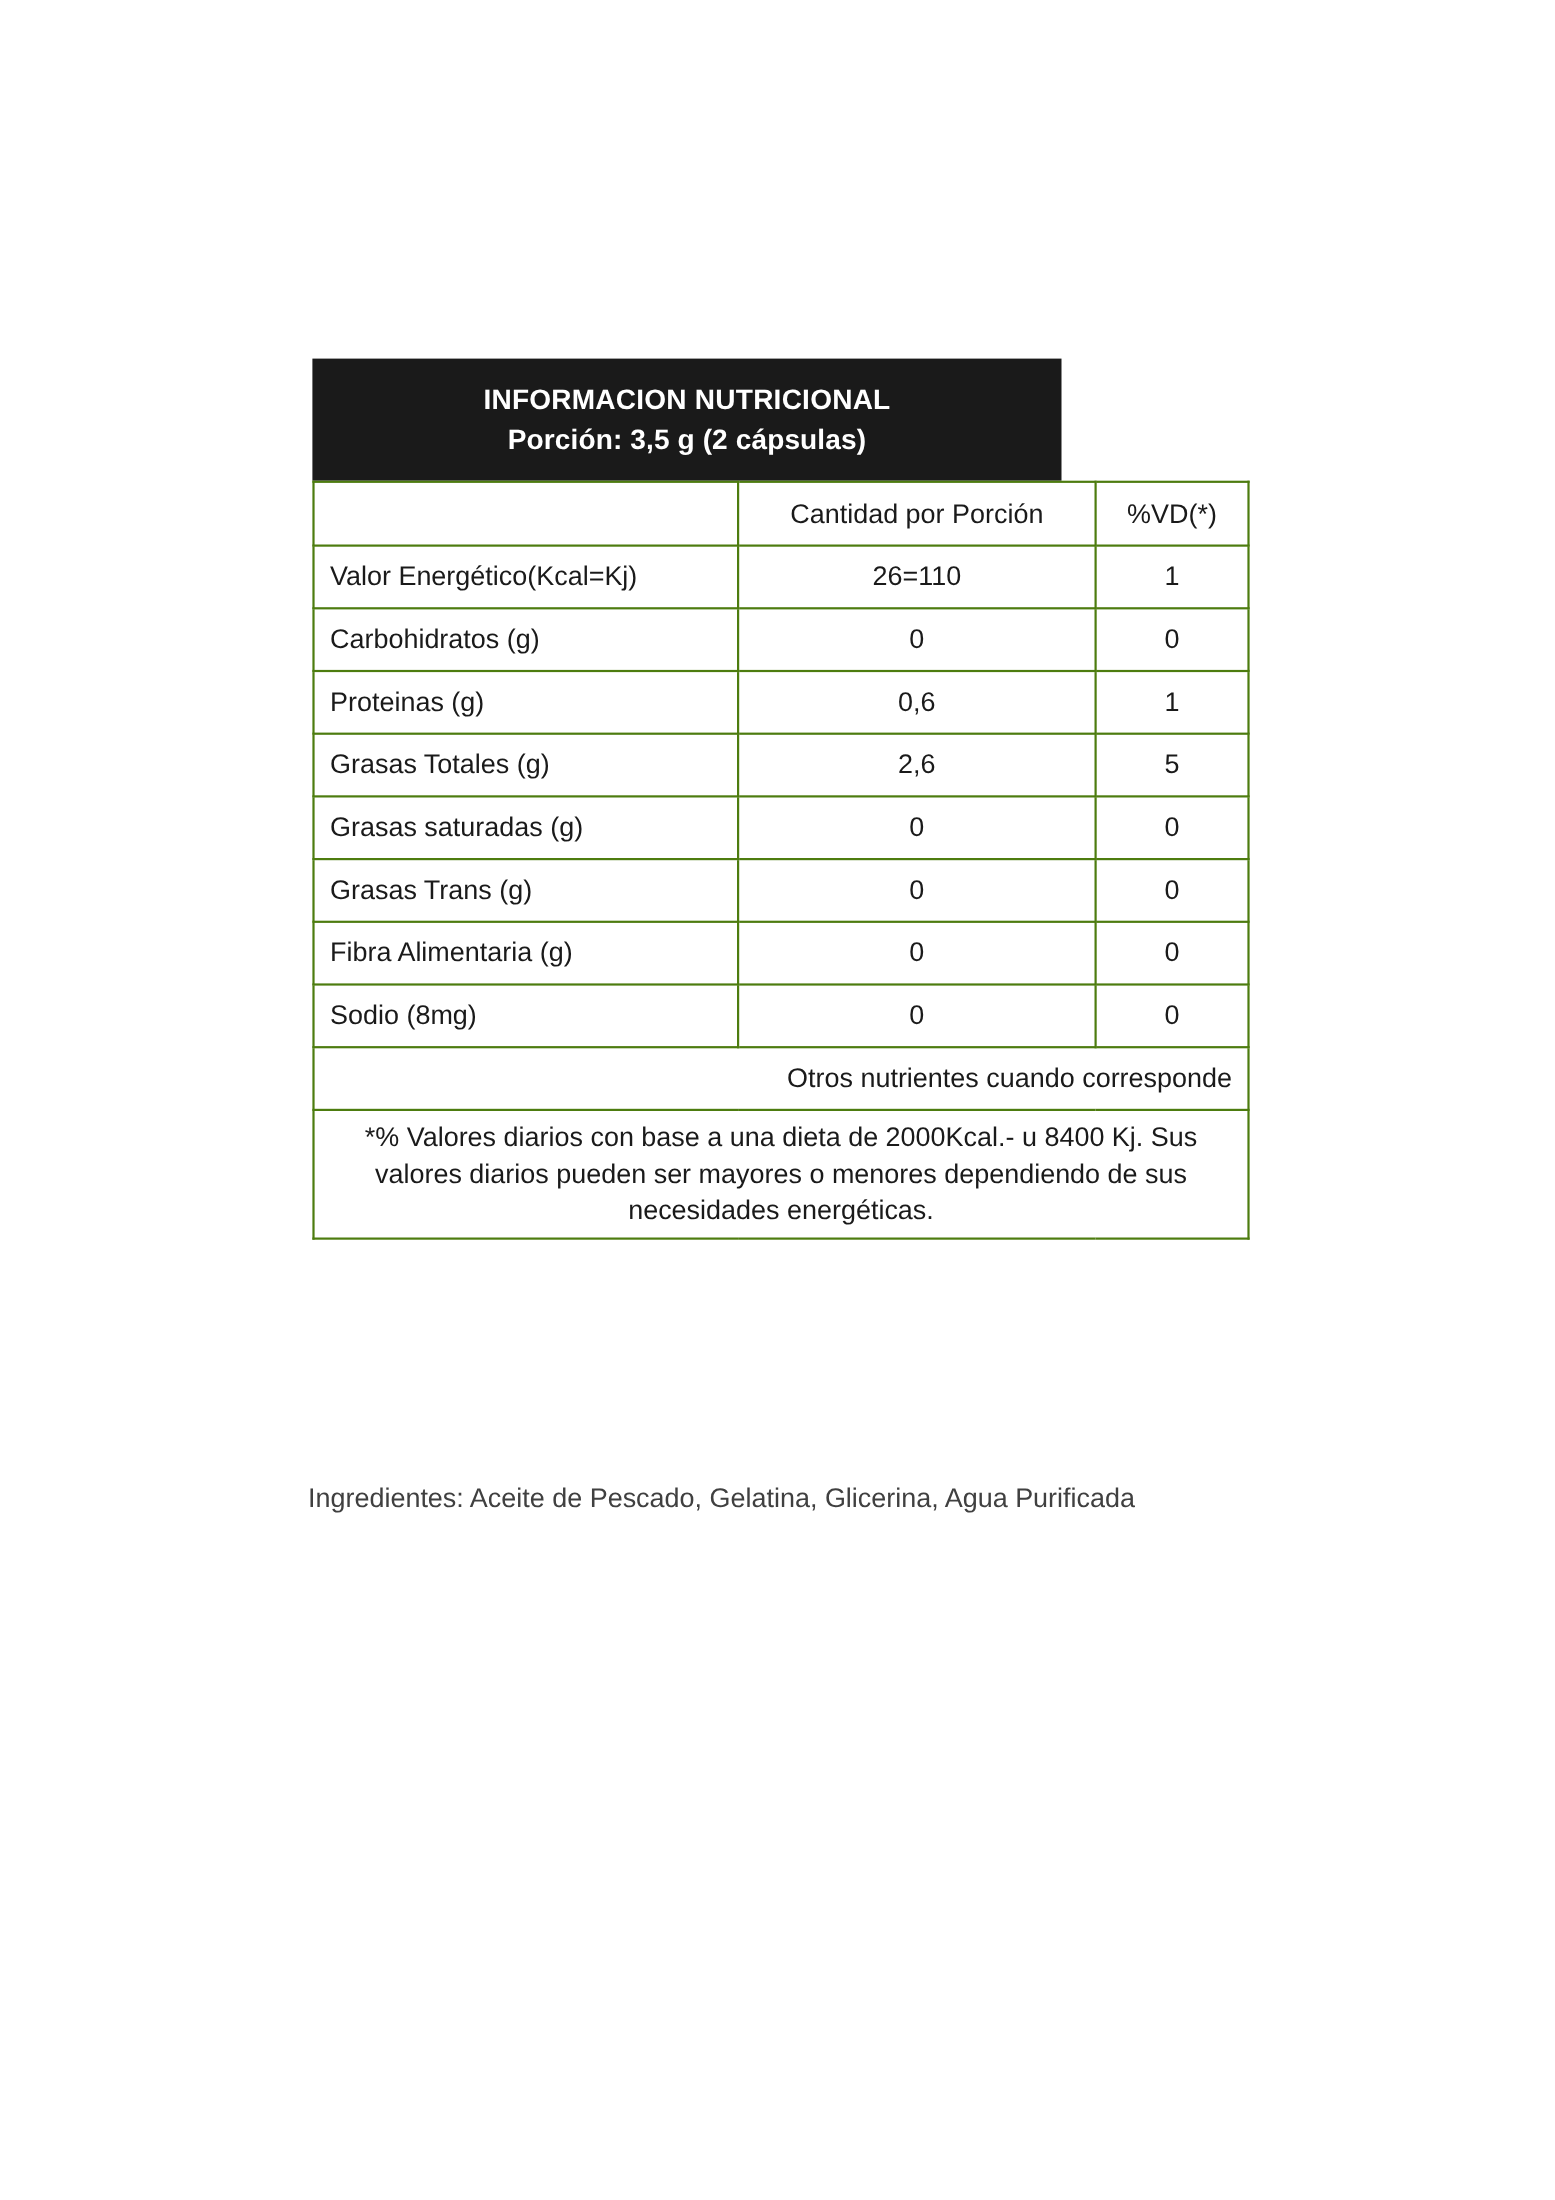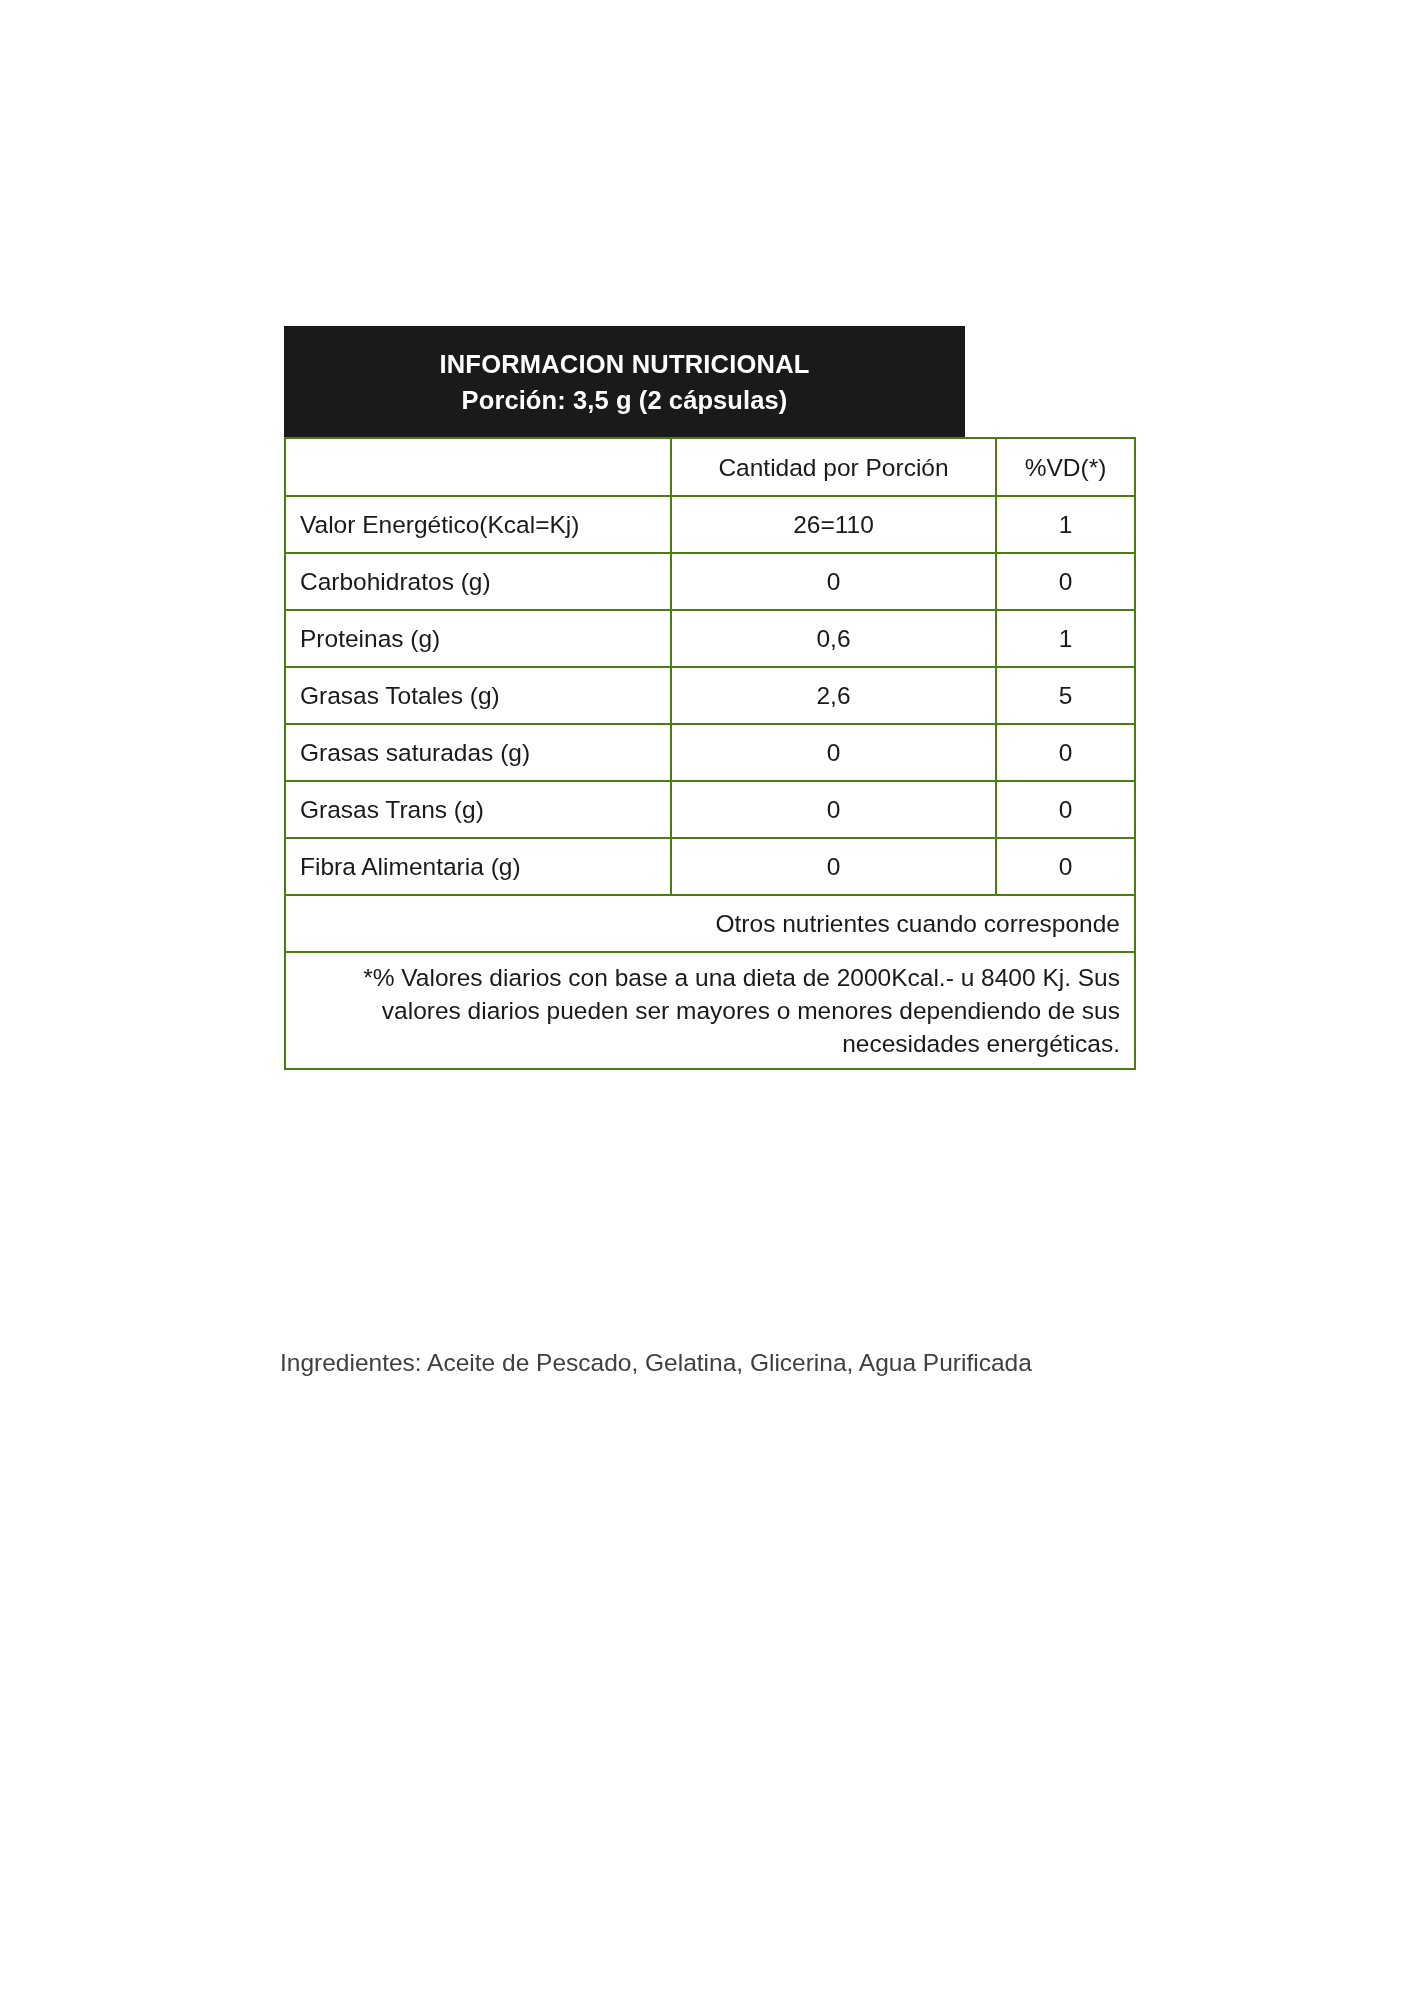--- a/index.html
+++ b/index.html
@@ -71,21 +71,21 @@
   td.col-amount, td.col-dv { text-align: center; }
 
   tr.head-row td { height: 58px; }
 
   td.others-cell {
     text-align: right;
     height: 57px;
     margin-top: 44px;
   }
   td.footnote-cell {
-    text-align: right;
+    text-align: center;
     height: auto;
     padding: 14px 14px 16px;
     line-height: 1.42;
     margin-left: 16px;
   }
 
   
   .ingredients {
     position: absolute;
     left: 280px;
@@ -147,20 +147,25 @@
       <tr>
         <td class="col-name">Grasas Trans (g)</td>
         <td class="col-amount">0</td>
         <td class="col-dv">0</td>
       </tr>
       <tr>
         <td class="col-name">Fibra Alimentaria (g)</td>
         <td class="col-amount">0</td>
         <td class="col-dv">0</td>
       </tr>
+      <tr>
+        <td class="col-name">Sodio (8mg)</td>
+        <td class="col-amount">0</td>
+        <td class="col-dv">0</td>
+      </tr>
 
       <tr>
         <td class="others-cell" colspan="3">Otros nutrientes cuando corresponde</td>
       </tr>
 
       <tr>
         <td class="footnote-cell" colspan="3">*% Valores diarios con base a una dieta de 2000Kcal.- u 8400 Kj. Sus valores diarios pueden ser mayores o menores dependiendo de sus necesidades energéticas.</td>
       </tr>
     </tbody>
   </table>

